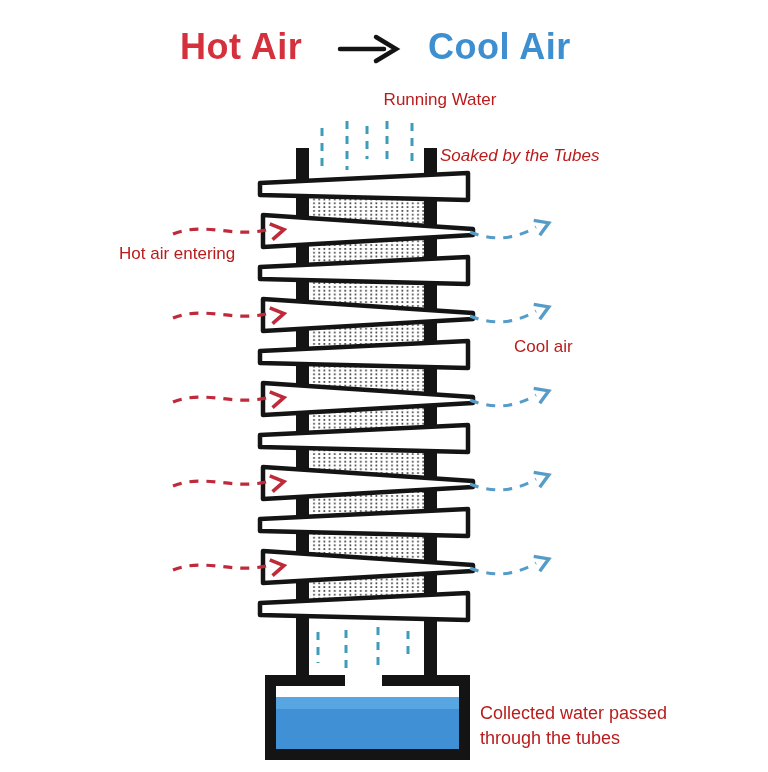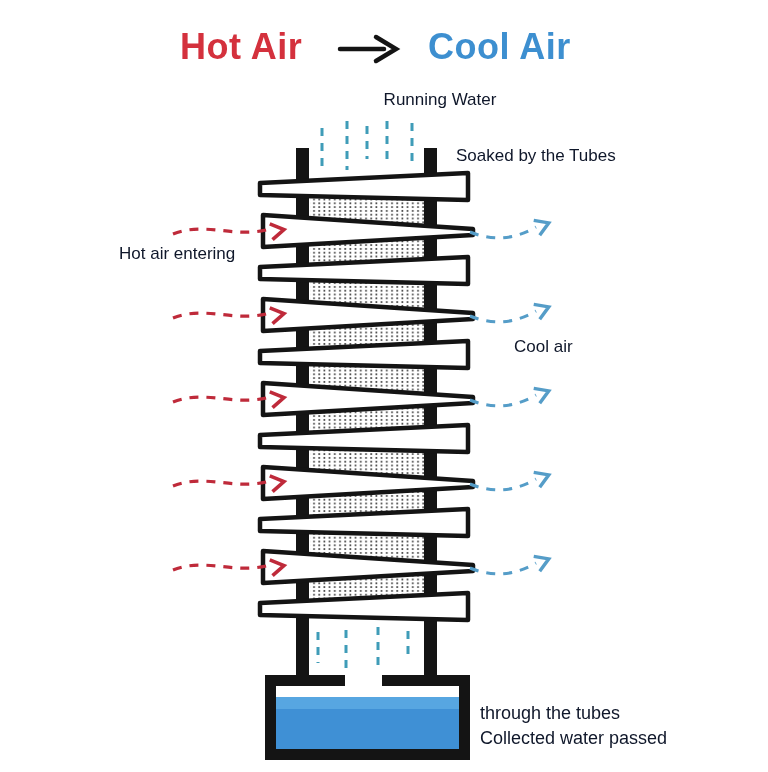--- a/index.html
+++ b/index.html
@@ -4,23 +4,23 @@
 <style>
   html,body{margin:0;padding:0;background:#fff;}
   #canvas{
     position:relative;width:768px;height:772px;background:#fff;overflow:hidden;
     font-family:"Liberation Sans", sans-serif;
   }
   .abs{position:absolute;}
   .title{font-size:36px;font-weight:800;letter-spacing:.5px;white-space:nowrap;}
   .title-hot{left:180px;top:26px;color:#d4313d;}
   .title-cool{left:428px;top:26px;color:#3d8fd0;}
-  .label{font-size:17px;font-weight:500;color:#0f172a;white-space:nowrap;}
+  .label{font-size:17px;font-weight:500;color:#b91c1c;white-space:nowrap;}
   .lbl-running{left:335px;top:90px;width:210px;text-align:center;}
-  .lbl-soaked{left:456px;top:146px;}
+  .lbl-soaked{left:440px;top:146px;font-style:italic;}
   .lbl-hotenter{left:83px;top:244px;margin-left:36px;}
   .lbl-coolair{left:514px;top:337px;}
   .lbl-collected{left:480px;top:701px;font-size:18px;line-height:25px;white-space:normal;width:210px;}
   svg{position:absolute;left:0;top:0;}
 </style>
 </head>
 <body>
 
 <div id="canvas">
 
@@ -140,17 +140,17 @@
 
   <div class="abs title title-hot">Hot Air</div>
   <div class="abs title title-cool">Cool Air</div>
 
   <div class="abs label lbl-running">Running Water</div>
   <div class="abs label lbl-soaked">Soaked by the Tubes</div>
   <div class="abs label lbl-hotenter">Hot air entering</div>
   <div class="abs label lbl-coolair">Cool air</div>
 
   <div class="abs label lbl-collected">
+    <span style="display:block">Collected water passed</span>
     <span style="display:block">through the tubes</span>
-    <span style="display:block">Collected water passed</span>
   </div>
 
 </div>
 
 </body></html>

